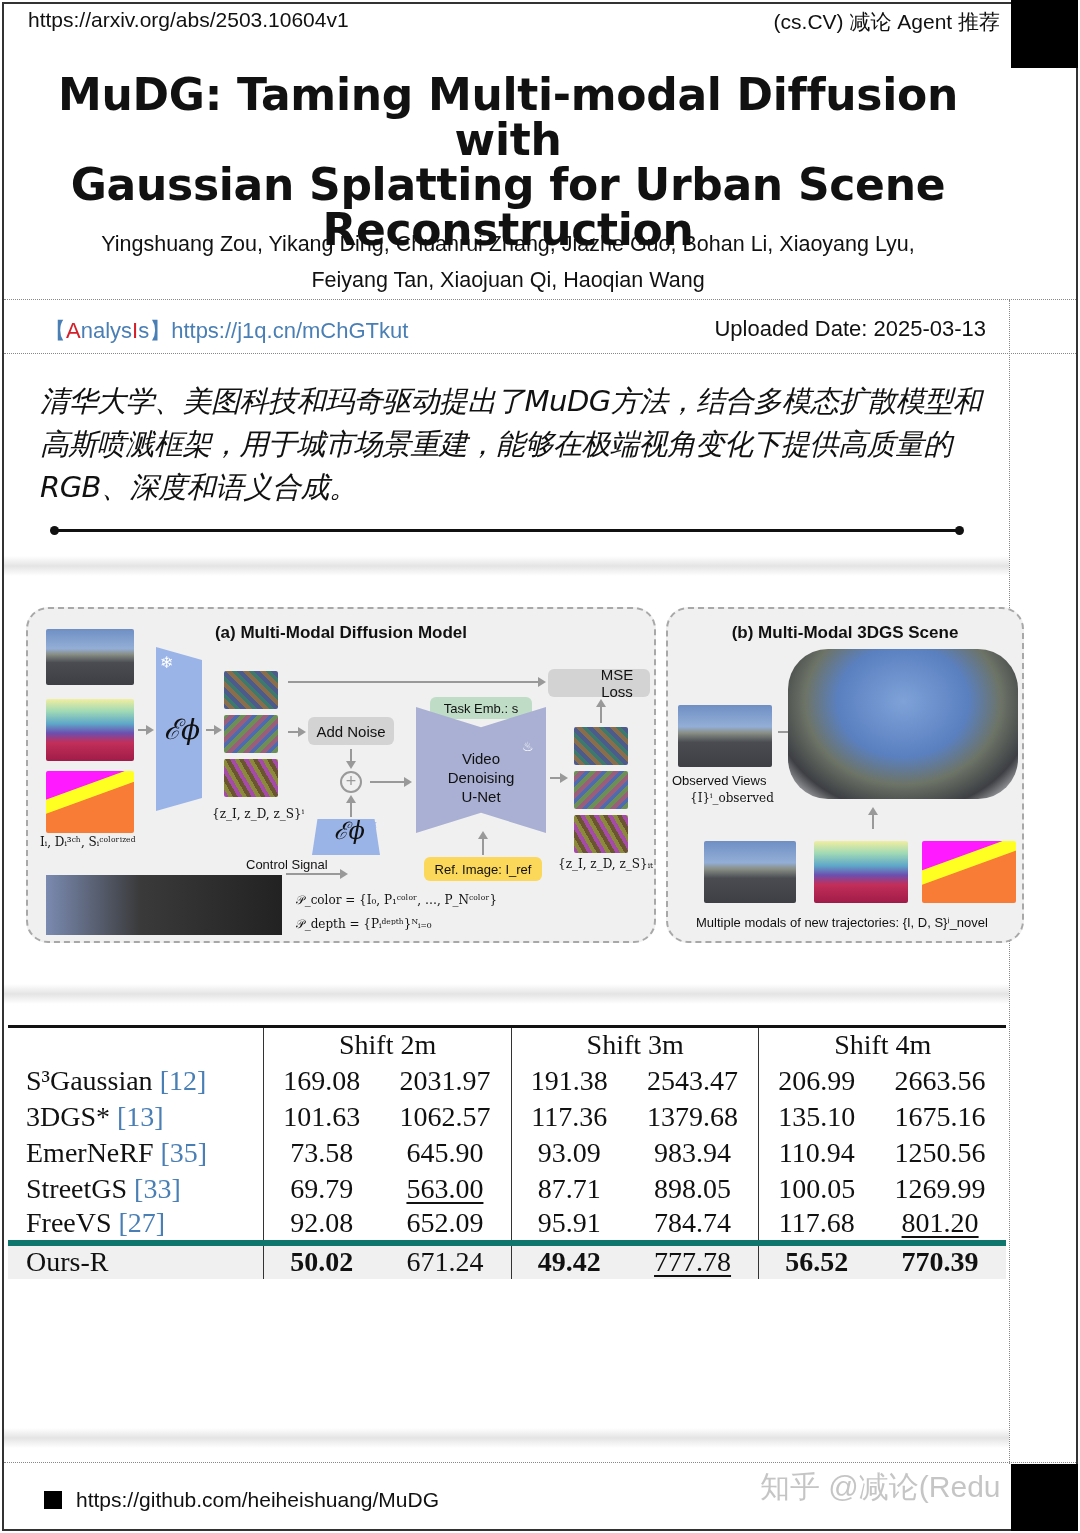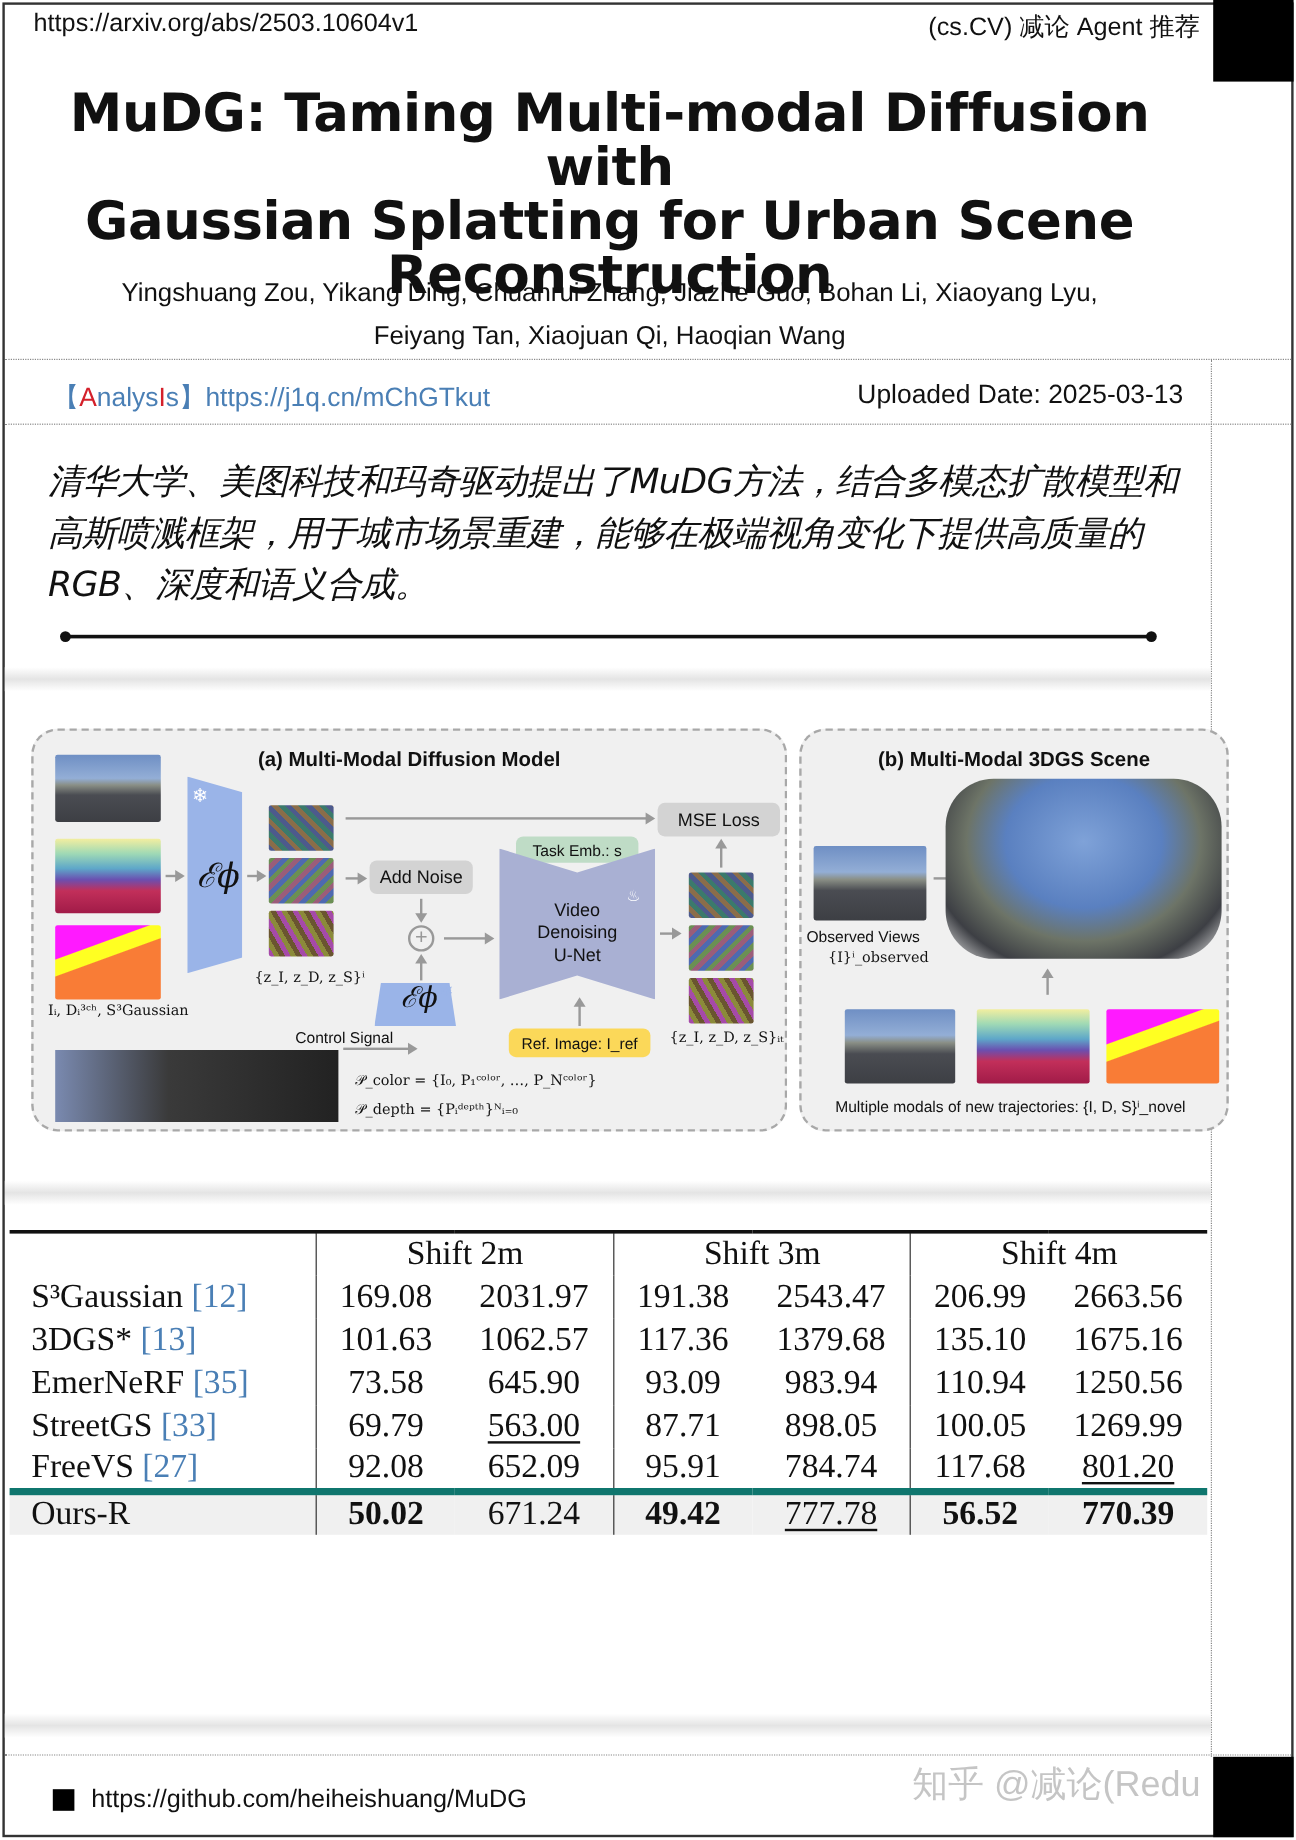--- a/index.html
+++ b/index.html
@@ -103,21 +103,21 @@
 <div class="divider"></div>
 
 <div class="card-shadow" style="top:556px;"></div>
 
 <div class="figure">
   <div class="panel panel-a">
     <div class="panel-title">(a) Multi-Modal Diffusion Model</div>
     <div class="thumb img-rgb" style="left:18px;top:20px;width:88px;height:56px;"></div>
     <div class="thumb img-depth" style="left:18px;top:90px;width:88px;height:62px;"></div>
     <div class="thumb img-seg" style="left:18px;top:162px;width:88px;height:62px;"></div>
-    <div class="math" style="left:12px;top:226px;">Iᵢ, Dᵢ³ᶜʰ, S³Gaussian</div>
+    <div class="math" style="left:12px;top:226px;">Iᵢ, Dᵢ³ᶜʰ, Sᵢᶜᵒˡᵒʳⁱᶻᵉᵈ</div>
     <div class="arrow" style="left:110px;top:120px;width:14px;"></div>
     <div class="encoder enc-big"></div>
     <div class="sym" style="left:136px;top:100px;">ℰϕ</div>
     <div class="label" style="left:132px;top:44px;color:#fff;font-size:16px;">❄</div>
     <div class="arrow" style="left:178px;top:120px;width:14px;"></div>
     <div class="thumb img-noise1" style="left:196px;top:62px;width:54px;height:38px;"></div>
     <div class="thumb img-noise2" style="left:196px;top:106px;width:54px;height:38px;"></div>
     <div class="thumb img-noise3" style="left:196px;top:150px;width:54px;height:38px;"></div>
     <div class="math" style="left:184px;top:198px;">{z_I, z_D, z_S}ⁱ</div>
     <div class="arrow" style="left:260px;top:72px;width:256px;"></div>
@@ -133,21 +133,21 @@
     <div class="box box-green" style="left:402px;top:88px;width:102px;height:22px;font-size:13px;">Task Emb.: s</div>
     <div class="unet"></div>
     <div class="unet-label">
       <div>Video</div>
       <div>Denoising</div>
       <div>U-Net</div>
     </div>
     <div class="label" style="left:494px;top:130px;color:#fff;">♨</div>
     <div class="box box-yellow" style="left:396px;top:248px;width:118px;height:24px;font-size:13px;">Ref. Image: I_ref</div>
     <div class="varrow" style="left:454px;top:224px;height:22px;"></div>
-    <div class="box box-grey" style="left:520px;top:60px;width:102px;height:28px;">MSE Loss</div>
+    <div class="box box-grey" style="left:520px;top:60px;width:102px;height:28px;padding-left:36px;">MSE Loss</div>
     <div class="arrow" style="left:522px;top:168px;width:16px;"></div>
     <div class="thumb img-noise1" style="left:546px;top:118px;width:54px;height:38px;"></div>
     <div class="thumb img-noise2" style="left:546px;top:162px;width:54px;height:38px;"></div>
     <div class="thumb img-noise3" style="left:546px;top:206px;width:54px;height:38px;"></div>
     <div class="varrow" style="left:572px;top:92px;height:22px;"></div>
     <div class="math" style="left:530px;top:248px;">{z_I, z_D, z_S}ᵢₜ</div>
     <div class="label" style="left:218px;top:248px;">Control Signal</div>
     <div class="film" style="left:18px;top:266px;width:236px;height:60px;background:linear-gradient(90deg,#7a8ab0 0%,#3a3a3a 40%,#222 100%);"></div>
     <div class="arrow" style="left:258px;top:264px;width:60px;"></div>
     <div class="math" style="left:268px;top:284px;">𝒫_color = {I₀, P₁ᶜᵒˡᵒʳ, …, P_Nᶜᵒˡᵒʳ}</div>

